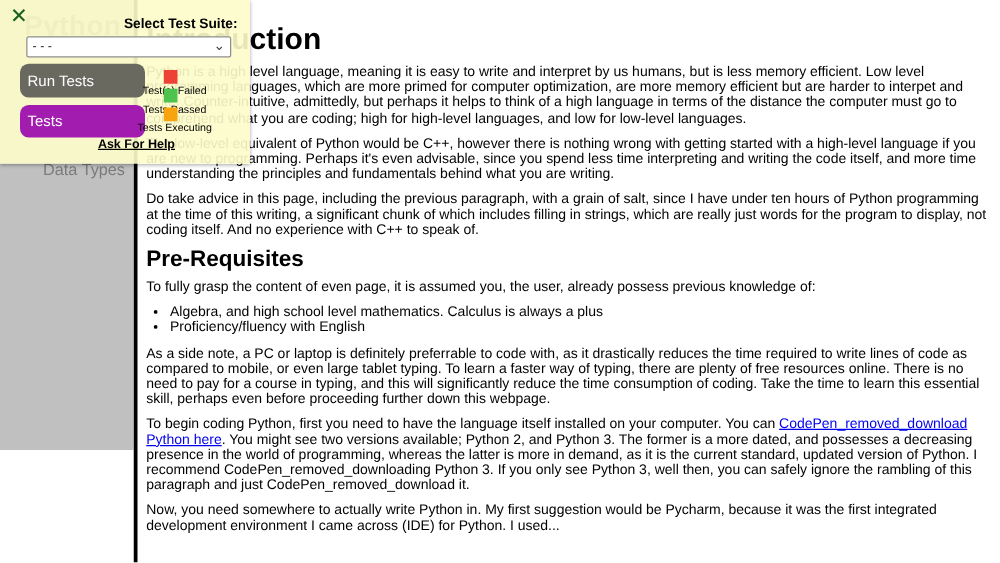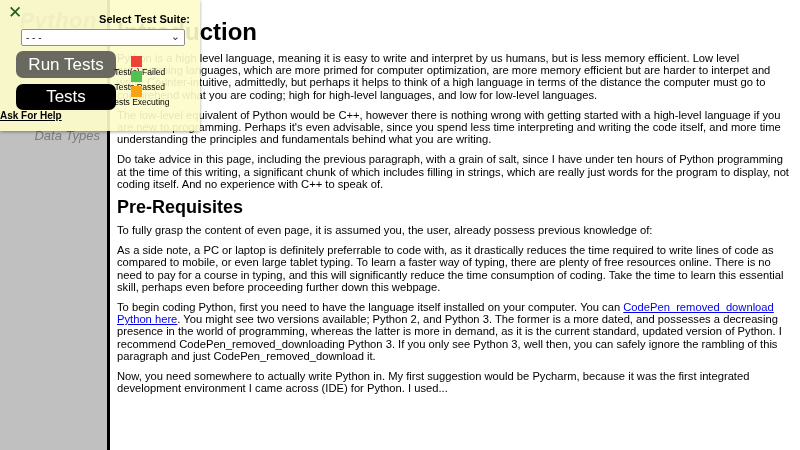--- a/index.html
+++ b/index.html
@@ -5,23 +5,22 @@
   * { box-sizing: border-box; }
   html,body { margin:0; padding:0; }
   body {
     width:800px; height:450px; overflow:hidden; position:relative;
     font-family:"Liberation Sans","DejaVu Sans",sans-serif;
     background:#ffffff; color:#000;
   }
 
   
   .sidebar {
-    position:absolute; left:0; top:0; width:107px; height:450px;
+    position:absolute; left:0; top:0; width:107px; height:360px;
     background:#c0c0c0;
-    font-style:italic;
   }
   .sidebar-title {
     margin:8px 10px 0 0; text-align:right;
     font-size:22px; font-weight:bold; color:#6e6e6e; letter-spacing:0.5px;
   }
   .sidebar-items { position:absolute; top:126px; left:0; right:7px; }
   .sidebar-item {
     text-align:right; font-size:13px; color:#7b7b7b; padding:2px 0;
     cursor:pointer;
   }
@@ -58,31 +57,31 @@
   .suite-select {
     position:absolute; left:21px; top:29px; width:164px; height:17px;
     background:#fff; border:1px solid #8f8f8f; border-radius:2px;
     font-size:10px; color:#222; padding:2px 14px 0 4px; cursor:pointer;
   }
   .suite-select .chev {
     position:absolute; right:4px; top:0px; font-size:11px; color:#333;
   }
   .panel-btn {
     position:absolute; left:16px; width:100px; color:#fff;
-    border:none; border-radius:7px; font-size:17px; cursor:pointer;
-    font-family:inherit; text-align:center;
+    border:none; border-radius:7px; font-size:12px; cursor:pointer;
+    font-family:inherit; text-align:left;
   }
   .btn-run   { top:51px; height:27px; background:#69695f; }
-  .btn-tests { top:84px; height:26px; background:#000000; }
+  .btn-tests { top:84px; height:26px; background:#a21caf; }
   .legend { position:absolute; left:110px; top:56px; }
   .legend-row { display:flex; align-items:center; margin-bottom:4px; height:11px;flex-direction:column; }
   .legend-swatch { width:11px; height:11px; margin-right:6px; flex:0 0 auto; }
   .legend-label { font-size:8.5px; color:#000; white-space:nowrap; }
   .help-link {
-    position:absolute; left:0; right:60px; top:110px; text-align:left;
+    position:absolute; left:0; right:60px; top:110px; text-align:right;
     font-size:10px; font-weight:bold; color:#000;
     text-decoration:underline; cursor:pointer;
   }
 </style>
 </head>
 <body>
 
 <div class="sidebar">
   <div class="sidebar-title">Python</div>
   <div class="sidebar-items">
@@ -91,20 +90,24 @@
 </div>
 
 <div class="content">
   <h1>Introduction</h1>
   <p>Python is a high level language, meaning it is easy to write and interpret by us humans, but is less memory efficient. Low level programming languages, which are more primed for computer optimization, are more memory efficient but are harder to interpet and write. Counter-intuitive, admittedly, but perhaps it helps to think of a high language in terms of the distance the computer must go to comprehend what you are coding; high for high-level languages, and low for low-level languages.</p>
   <p>The low-level equivalent of Python would be C++, however there is nothing wrong with getting started with a high-level language if you are new to programming. Perhaps it's even advisable, since you spend less time interpreting and writing the code itself, and more time understanding the principles and fundamentals behind what you are writing.</p>
   <p>Do take advice in this page, including the previous paragraph, with a grain of salt, since I have under ten hours of Python programming at the time of this writing, a significant chunk of which includes filling in strings, which are really just words for the program to display, not coding itself. And no experience with C++ to speak of.</p>
 
   <h2>Pre-Requisites</h2>
   <p>To fully grasp the content of even page, it is assumed you, the user, already possess previous knowledge of:</p>
+  <ul>
+    <li>Algebra, and high school level mathematics. Calculus is always a plus</li>
+    <li>Proficiency/fluency with English</li>
+  </ul>
   <p>As a side note, a PC or laptop is definitely preferrable to code with, as it drastically reduces the time required to write lines of code as compared to mobile, or even large tablet typing. To learn a faster way of typing, there are plenty of free resources online. There is no need to pay for a course in typing, and this will significantly reduce the time consumption of coding. Take the time to learn this essential skill, perhaps even before proceeding further down this webpage.</p>
 
   <p><span>To begin coding Python, first you need to have the language itself installed on your computer. You can </span><a>CodePen_removed_download Python here</a><span>. You might see two versions available; Python 2, and Python 3. The former is a more dated, and possesses a decreasing presence in the world of programming, whereas the latter is more in demand, as it is the current standard, updated version of Python. I recommend CodePen_removed_downloading Python 3. If you only see Python 3, well then, you can safely ignore the rambling of this paragraph and just CodePen_removed_download it.</span></p>
   <p>Now, you need somewhere to actually write Python in. My first suggestion would be Pycharm, because it was the first integrated development environment I came across (IDE) for Python. I used...</p>
 </div>
 
 <div class="overlay">
   <span class="close-btn">✕</span>
   <div class="suite-label">Select Test Suite:</div>
 

